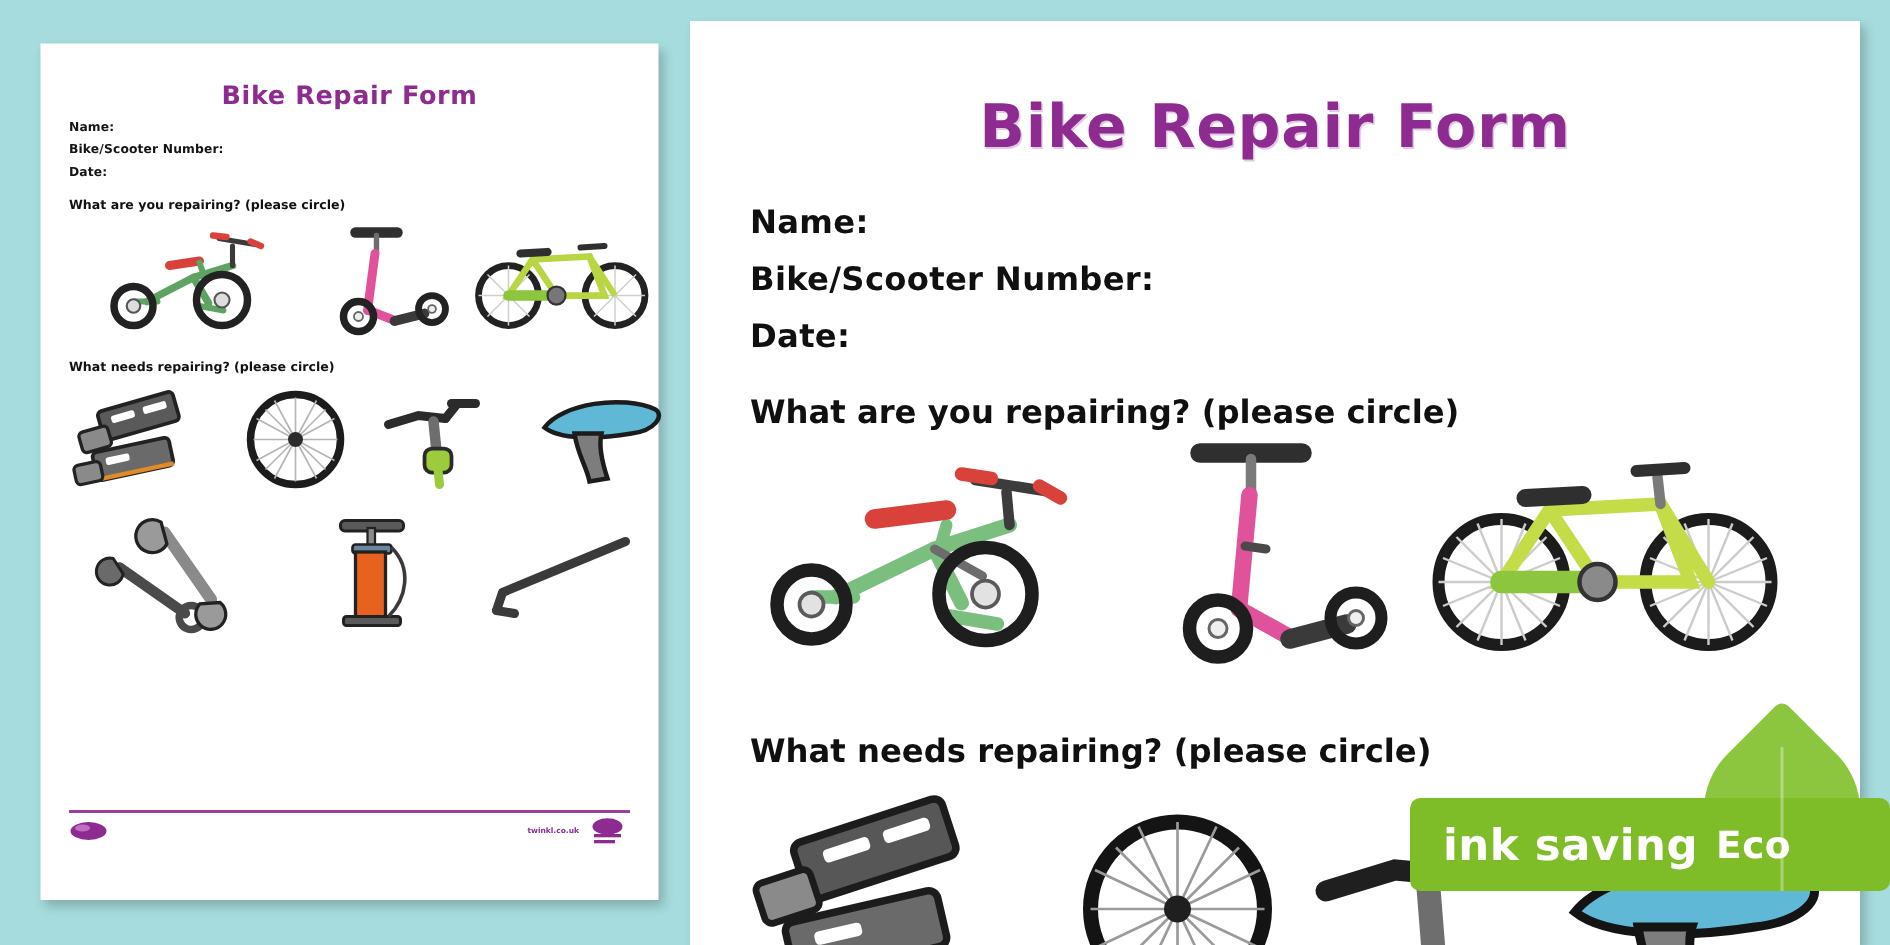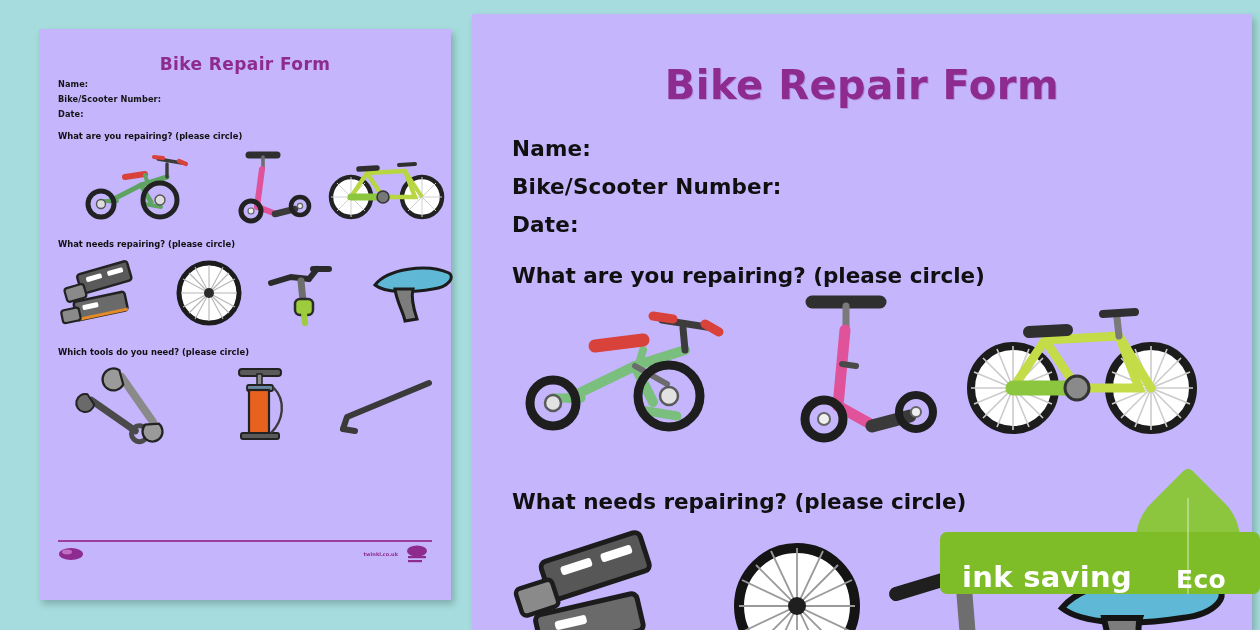--- a/index.html
+++ b/index.html
@@ -4,21 +4,21 @@
 <style>
   html,body{margin:0;padding:0;}
   body{
     width:1260px;height:630px;overflow:hidden;
     background:#a6dcdd;
     font-family:"DejaVu Sans", sans-serif;
   }
   .stage{position:relative;width:1260px;height:630px;}
 
   
-  .paper{position:absolute;background:#c4b5fd;box-shadow:3px 4px 7px rgba(0,0,0,.22);margin-left:12px;}
+  .paper{position:absolute;background:#ffffff;box-shadow:3px 4px 7px rgba(0,0,0,.22);}
 
   
   #thumb{left:27px;top:29px;width:412px;height:571px;}
   #thumb .t-title{
     text-align:center;color:#8e2b90;font-weight:bold;
     font-size:17px;letter-spacing:.4px;margin-top:25px;
     font-family:"DejaVu Sans", sans-serif;
   }
   #thumb .t-field{
     color:#151515;font-weight:bold;font-size:8.2px;
@@ -64,21 +64,21 @@
     position:absolute;left:196px;top:-44px;width:104px;height:104px;
     background:#8cc63e;border-radius:50% 6% 50% 50%;
     transform:rotate(-45deg);
   }
   #eco .leaf-vein{
     position:absolute;left:247px;top:-34px;width:2px;height:96px;
     background:rgba(255,255,255,.35);
   }
   #eco .txt{
     position:absolute;left:0;top:0;width:320px;height:62px;
-    display:flex;align-items:flex-end;gap:44px;padding-left:22px;
+    display:flex;align-items:center;gap:12px;padding-left:22px;
     box-sizing:border-box;color:#ffffff;font-weight:bold;
     font-size:29px;letter-spacing:.3px;
   }
   #eco .txt .eco-w{font-size:25px;}
 
   svg{display:block;overflow:visible;}
   .illu{position:absolute;}
 </style>
 </head>
 <body>
@@ -187,21 +187,20 @@
         <rect x="30" y="38" width="18" height="16" rx="5" fill="#9ccb3b" stroke="#2b2b2b" stroke-width="2.5"></rect>
         <path d="M39 52 L40 62" stroke="#9ccb3b" stroke-width="6" stroke-linecap="round"></path>
       </svg>
 
       <svg class="illu" style="left:330px;top:6px;" width="90" height="66" viewBox="0 0 90 66">
         <path d="M6 26 C18 10 58 4 80 14 C86 18 80 28 64 30 C40 34 16 34 6 26 Z" fill="#5fb9d6" stroke="#1c1c1c" stroke-width="3"></path>
         <path d="M26 30 C28 44 34 52 36 62 L48 60 C44 48 42 38 44 30 Z" fill="#7d7d7d" stroke="#1c1c1c" stroke-width="3"></path>
       </svg>
     </div>
 
-    <div class="t-q">Which tools do you need? (please circle)</div>
 
     <div class="t-row">
       <svg class="illu" style="left:30px;top:18px;" width="110" height="58" viewBox="0 0 110 58">
         <g transform="rotate(22 55 29)">
           <path d="M22 34 L74 46" stroke="#4a4a4a" stroke-width="7" stroke-linecap="round"></path>
           <path d="M16 30 a9 9 0 1 0 10 7 Z" fill="#6a6a6a" stroke="#222" stroke-width="2"></path>
           <circle cx="79" cy="47" r="8" fill="none" stroke="#4a4a4a" stroke-width="5"></circle>
         </g>
         <g transform="rotate(38 55 29)">
           <path d="M34 6 L86 22" stroke="#8a8a8a" stroke-width="8" stroke-linecap="round"></path>

